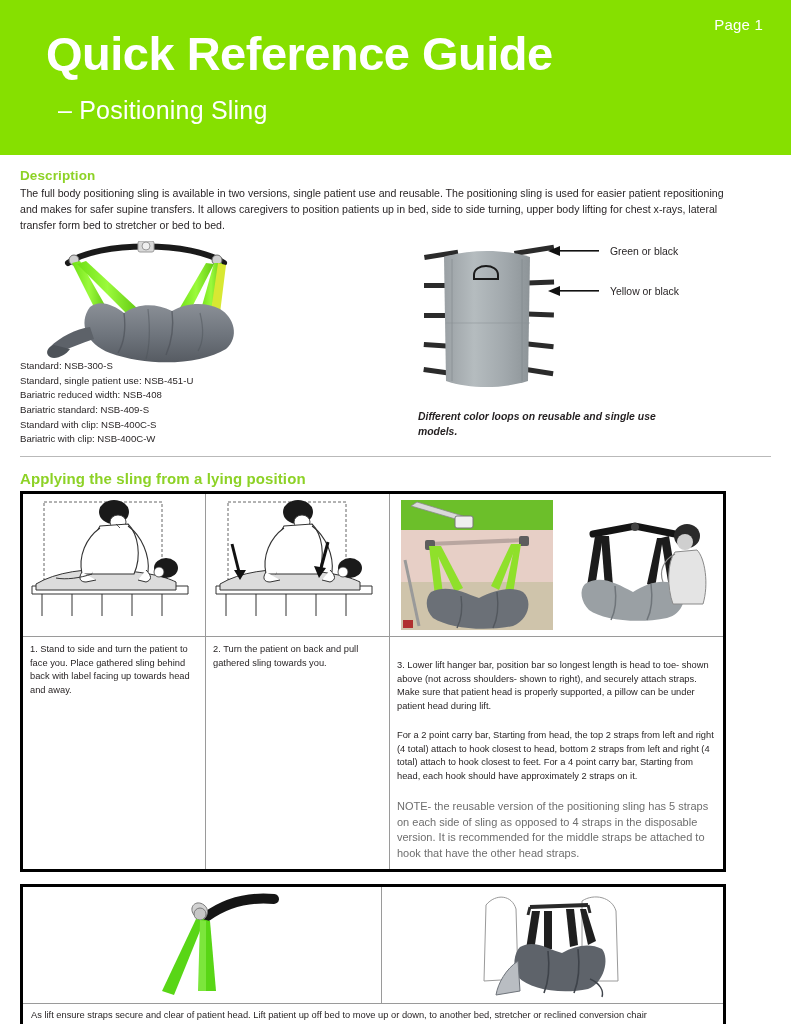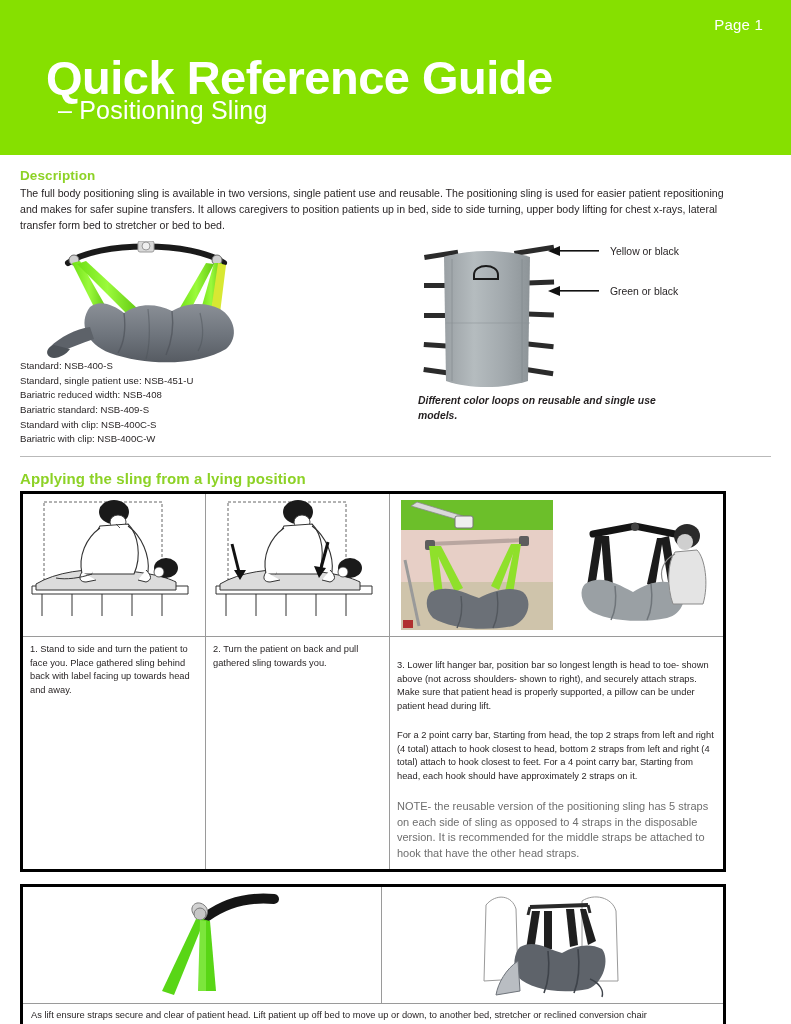--- a/index.html
+++ b/index.html
@@ -30,21 +30,20 @@
     letter-spacing: .2px;
   }
   .title-main {
     position: absolute;
     left: 46px; top: 30px;
     color: #ffffff;
     font-size: 47px;
     font-weight: bold;
     letter-spacing: -.5px;
     line-height: 1;
-    margin-top: 24px;
   }
   .title-sub {
     position: absolute;
     left: 58px; top: 98px;
     color: #ffffff;
     font-size: 25px;
     font-weight: normal;
     letter-spacing: .2px;
     line-height: 1;
   }
@@ -92,21 +91,21 @@
   .arrow-row {
     display: flex; align-items: center;
     height: 20px; margin-bottom: 20px;
   }
   .arrow-row .lbl {
     font-size: 10.4px; color: #231f20; margin-left: 10px;
   }
 
   .caption-italic {
     position: absolute;
-    left: 398px; top: 156px;
+    left: 398px; top: 172px;
     font-size: 10.4px;
     font-style: italic;
     font-weight: bold;
     line-height: 1.45;
     color: #231f20;
     width: 250px;
   }
 
   .model-list {
     position: absolute;
@@ -217,21 +216,21 @@
         <path d="M144 70 C 146 86, 144 100, 138 114" stroke="#4e535a" stroke-width="1.4" fill="none" opacity=".7"></path>
         <path d="M120 68 C 122 86, 122 104, 118 118" stroke="#4e535a" stroke-width="1.2" fill="none" opacity=".5"></path>
         <path d="M172 72 C 176 88, 176 100, 170 110" stroke="#4e535a" stroke-width="1.2" fill="none" opacity=".5"></path>
 
         <path d="M62 86 C 48 88, 32 96, 22 106 C 18 110, 22 114, 28 112 C 40 108, 54 102, 66 98 Z" fill="#5d6269"></path>
         <path d="M26 104 C 20 106, 16 112, 22 116 C 28 119, 38 114, 42 108 Z" fill="#4d5258"></path>
       </svg>
     </div>
 
     <div class="model-list">
-      <div>Standard: NSB-400-S</div>
+      <div>Standard: NSB-300-S</div>
       <div>Standard, single patient use: NSB-451-U</div>
       <div>Bariatric reduced width: NSB-408</div>
       <div>Bariatric standard: NSB-409-S</div>
       <div>Standard with clip: NSB-400C-S</div>
       <div>Bariatric with clip: NSB-400C-W</div>
     </div>
 
     <div class="flat-sling">
       <svg width="150" height="150" viewBox="0 0 150 150">
         <defs>
@@ -270,30 +269,30 @@
     </div>
 
     <div class="arrow-labels">
       <div class="arrow-row">
         <span>
           <svg width="52" height="12" viewBox="0 0 52 12">
             <path d="M0 6 L 12 1 L 12 11 Z" fill="#111"></path>
             <rect x="11" y="5" width="40" height="1.6" fill="#111"></rect>
           </svg>
         </span>
-        <span class="lbl">Yellow or black</span>
+        <span class="lbl">Green or black</span>
       </div>
       <div class="arrow-row">
         <span>
           <svg width="52" height="12" viewBox="0 0 52 12">
             <path d="M0 6 L 12 1 L 12 11 Z" fill="#111"></path>
             <rect x="11" y="5" width="40" height="1.6" fill="#111"></rect>
           </svg>
         </span>
-        <span class="lbl">Green or black</span>
+        <span class="lbl">Yellow or black</span>
       </div>
     </div>
 
     <div class="caption-italic">Different color loops on reusable and single use models.</div>
   </div>
 
   <hr class="rule">
 
   <div class="sec-head big">Applying the sling from a lying position</div>
 

